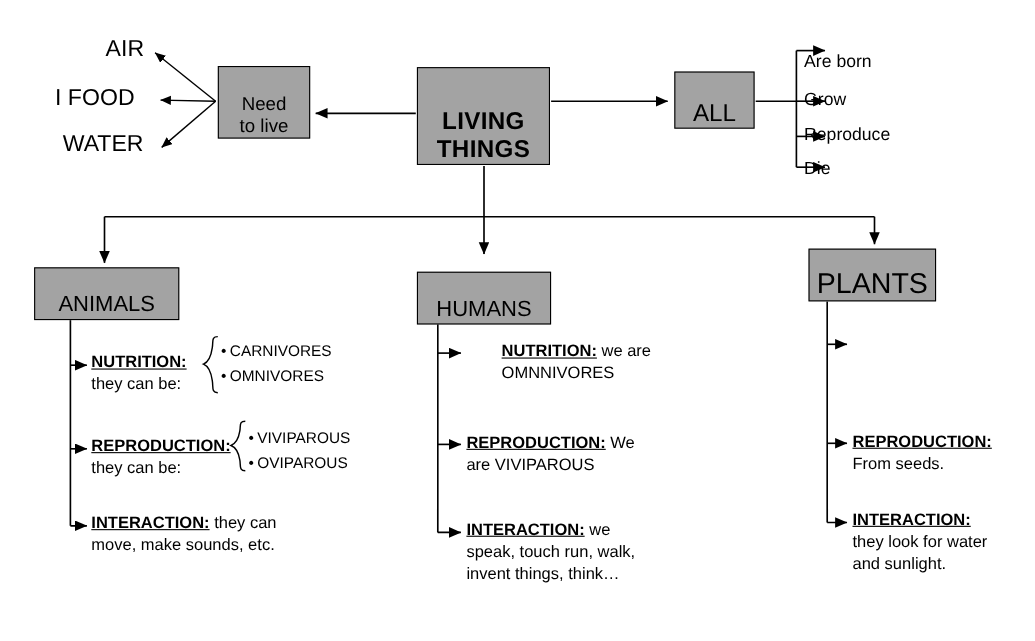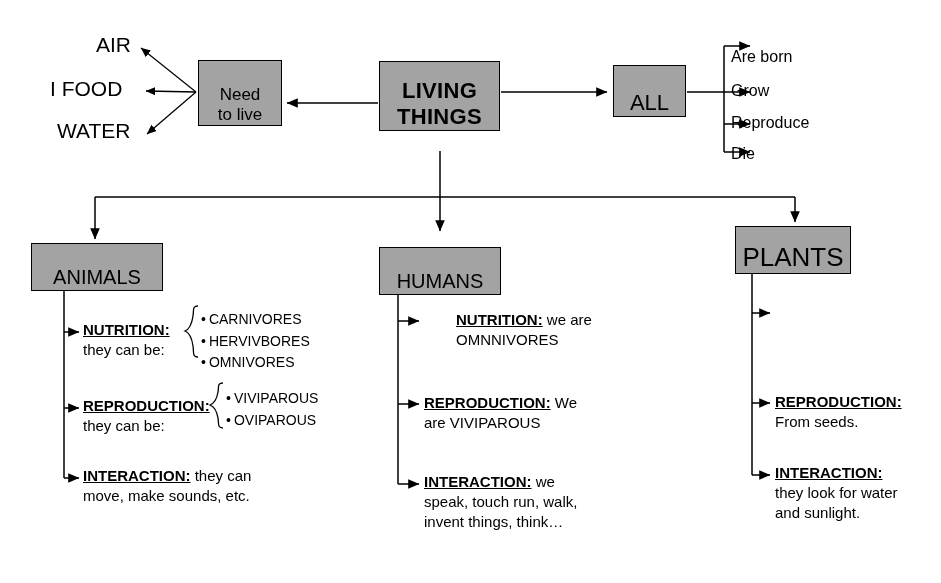--- a/index.html
+++ b/index.html
@@ -28,21 +28,21 @@
     justify-content: center;
     text-align: center;
     line-height: 1.18;
   }
   .node span { display: block; }
   #node-need-to-live {
     left: 198px; top: 60px; width: 84px; height: 66px;
     font-size: 17px;
   }
   #node-living-things {
-    left: 379px; top: 61px; width: 121px; height: 70px;
+    left: 379px; top: 61px; width: 121px; height: 89px;
     font-size: 22px; font-weight: bold; letter-spacing: .3px;
   }
   #node-all {
     left: 613px; top: 65px; width: 73px; height: 52px;
     font-size: 22px;
   }
   #node-animals {
     left: 31px; top: 243px; width: 132px; height: 48px;
     font-size: 20px;
   }
@@ -231,21 +231,20 @@
   <div class="free-label all-item" id="label-grow">Grow</div>
   <div class="free-label all-item" id="label-reproduce">Reproduce</div>
   <div class="free-label all-item" id="label-die">Die</div>
 
   <div class="detail big" id="det-animals-nutrition">
     <span class="hd">NUTRITION:</span><br>
     <span>they can be:</span>
   </div>
   <div class="bullets" id="bul-nutrition">
     <div>CARNIVORES</div>
-    <div>HERVIVBORES</div>
     <div>OMNIVORES</div>
   </div>
 
   <div class="detail big" id="det-animals-reproduction">
     <span class="hd">REPRODUCTION:</span><br>
     <span>they can be:</span>
   </div>
   <div class="bullets" id="bul-reproduction">
     <div>VIVIPAROUS</div>
     <div>OVIPAROUS</div>

